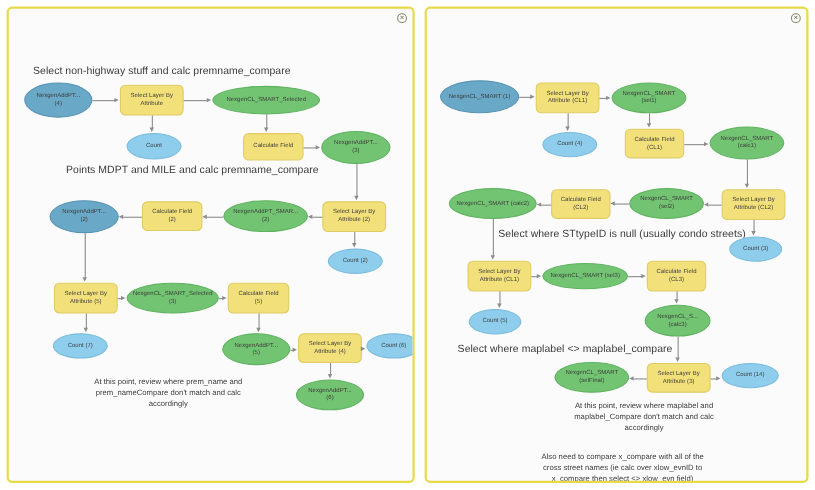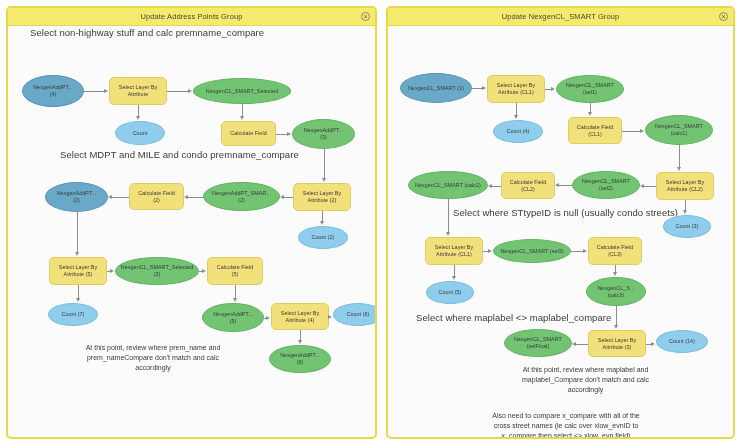--- a/index.html
+++ b/index.html
@@ -33,27 +33,24 @@
   .arrow.r{border-top:2.5px solid transparent;border-bottom:2.5px solid transparent;border-left:4px solid #8c8c8c;}
   .arrow.l{border-top:2.5px solid transparent;border-bottom:2.5px solid transparent;border-right:4px solid #8c8c8c;}
   .arrow.d{border-left:2.5px solid transparent;border-right:2.5px solid transparent;border-top:4px solid #8c8c8c;}
 </style>
 </head>
 <body>
 
 <div id="stage">
 
   <div class="group-window" style="left:6px;top:6px;width:371px;height:433px;">
-    <div class="group-title">
-      <span>Update Address Points Group</span>
-    </div>
     <div class="group-close">×</div>
     <div class="canvas" id="canvas0">
-        <div class="note" style="left: 22px; top: 2px;">Select non-highway stuff and calc premname_compare</div>
-        <div class="note" style="left: 52px; top: 124px;">Select MDPT and MILE and condo premname_compare</div>
+        <div class="note" style="left: 22px; top: 34px;">Select non-highway stuff and calc premname_compare</div>
+        <div class="note" style="left: 52px; top: 124px;">Points MDPT and MILE and calc premname_compare</div>
         <div class="note-c" style="left: 40px; top: 318px; width: 210px;">At this point, review where prem_name and
 prem_nameCompare don't match and calc
 accordingly</div>
         <div class="node n-input" style="left: 14px; top: 50px; width: 62px; height: 32px;">NexgenAddPT...
 (4)</div>
         <div class="node n-tool" style="left: 101px; top: 52px; width: 58px; height: 28px;">Select Layer By
 Attribute</div>
         <div class="node n-output" style="left: 185px; top: 53px; width: 98px; height: 26px;">NexgenCL_SMART_Selected</div>
         <div class="node n-count" style="left: 107px; top: 96px; width: 50px; height: 24px;">Count</div>
         <div class="node n-tool" style="left: 213px; top: 96px; width: 55px; height: 25px;">Calculate Field</div>
@@ -115,23 +112,20 @@
         <div class="edge h" style="left: 256px; top: 292.5px; width: 3px;"></div>
         <div class="arrow r" style="left: 258px; top: 290.5px;"></div>
         <div class="edge h" style="left: 321px; top: 291.5px; width: 0px;"></div>
         <div class="arrow r" style="left: 320px; top: 289.5px;"></div>
         <div class="edge v" style="left: 292px; top: 305px; height: 11px;"></div>
         <div class="arrow d" style="left: 290px; top: 315px;"></div>
       </div>
   </div>
 
   <div class="group-window" style="left:386px;top:6px;width:349px;height:433px;">
-    <div class="group-title">
-      <span>Update NexgenCL_SMART Group</span>
-    </div>
     <div class="group-close">×</div>
     <div class="canvas" id="canvas1">
         <div class="note" style="left: 65px; top: 182px;">Select where STtypeID is null (usually condo streets)</div>
         <div class="note" style="left: 28px; top: 287px;">Select where maplabel &lt;&gt; maplabel_compare</div>
         <div class="note-c" style="left: 100px; top: 340px; width: 195px;">At this point, review where maplabel and
 maplabel_Compare don't match and calc
 accordingly</div>
         <div class="note-c" style="left: 28px; top: 386px; width: 300px;">Also need to compare x_compare with all of the
 cross street names (ie calc over xlow_evnID to
 x_compare then select &lt;&gt; xlow_evn field)</div>

